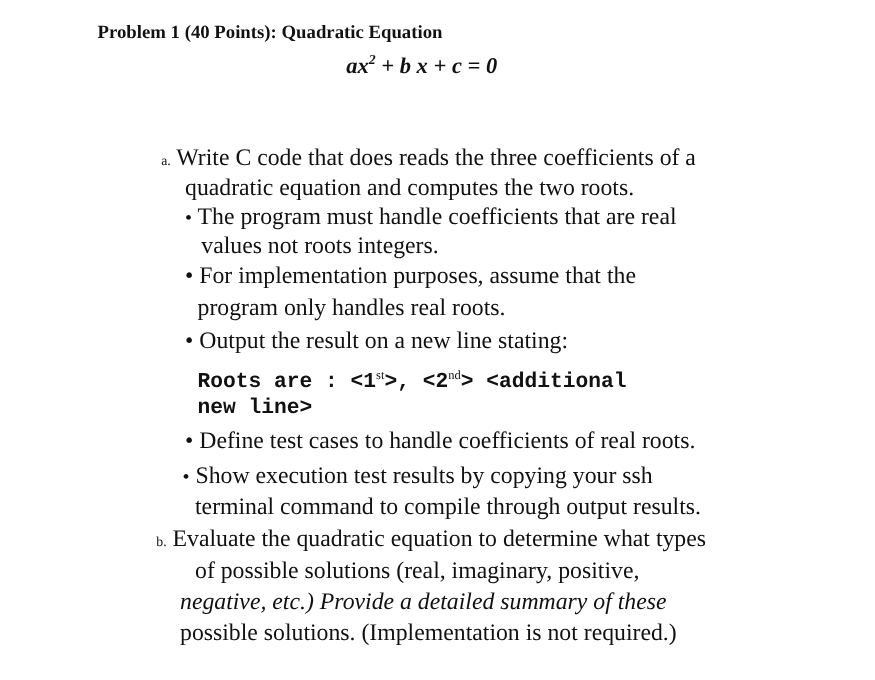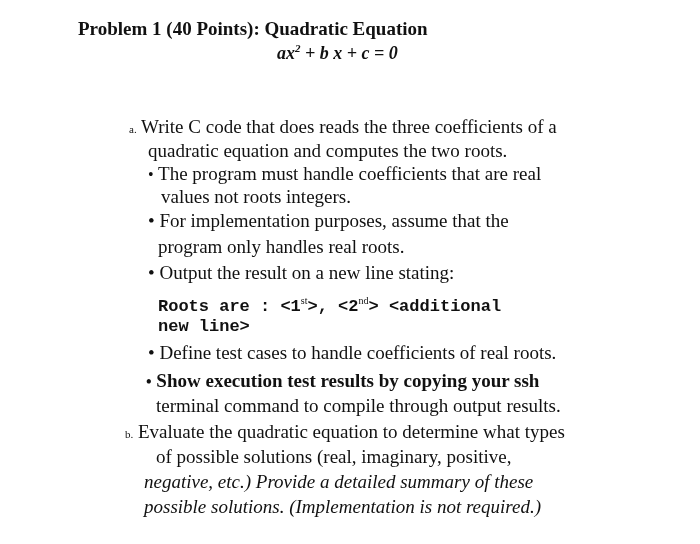--- a/index.html
+++ b/index.html
@@ -1,18 +1,18 @@
 <!DOCTYPE html>
 <html><head>
 <meta charset="utf-8">
 <style>
   html, body { margin:0; padding:0; background:#ffffff; }
   body { width:700px; height:544px; position:relative; overflow:hidden;
          font-family:"Liberation Serif", serif; color:#111; }
-  .title { position:absolute; left:78px; top:18px; font-size:19px; font-weight:bold; white-space:nowrap; }
+  .title { position:absolute; left:78px; top:18px; font-size:15px; font-weight:bold; white-space:nowrap; }
   .eq { position:absolute; left:277px; top:42px; font-size:18px; font-weight:bold; white-space:nowrap;font-style:italic; }
   .eq sup { font-size:11px; }
   .line { position:absolute; font-size:19px; white-space:nowrap; line-height:22px; }
   .mark { font-size:11px; }
   .bullet-small { font-size:16px; }
   .mono { font-family:"Liberation Mono", monospace; font-weight:bold; font-size:17px; }
   .mono sup { font-size:10px; font-family:"Liberation Serif", serif; font-weight:normal; }
 </style>
 </head>
 <body>
@@ -44,25 +44,25 @@
 </div>
 
 <div class="line mono" style="left:158px; top:290px;"><span>Roots are :</span><span> &lt;1</span><sup>st</sup><span>&gt;,</span><span> &lt;2</span><sup>nd</sup><span>&gt;</span><span> &lt;additional</span></div>
 <div class="line mono" style="left:158px; top:316px;">new line&gt;</div>
 
 <div class="line" style="left:148px; top:342px;">
   <span>•</span>
   <span>Define test cases to handle coefficients of real roots.</span>
 </div>
 
-<div class="line" style="left:146px; top:370px;font-weight:bold;">
+<div class="line" style="left:146px; top:370px;">
   <span class="bullet-small">•</span>
   <span>Show execution test results by copying your ssh</span>
 </div>
 <div class="line" style="left:156px; top:395px;">terminal command to compile through output results.</div>
 
 <div class="line" style="left:125px; top:421px;">
   <span class="mark">b.</span>
   <span>Evaluate the quadratic equation to determine what types</span>
 </div>
 <div class="line" style="left:156px; top:446px;">of possible solutions (real, imaginary, positive,</div>
 <div class="line" style="left:144px; top:471px;font-style:italic;">negative, etc.)  Provide a detailed summary of these</div>
-<div class="line" style="left:144px; top:496px;font-style:italic;">possible solutions. (Implementation is not required.)</div>
+<div class="line" style="left:144px; top:496px;">possible solutions. (Implementation is not required.)</div>
 
 </body></html>

